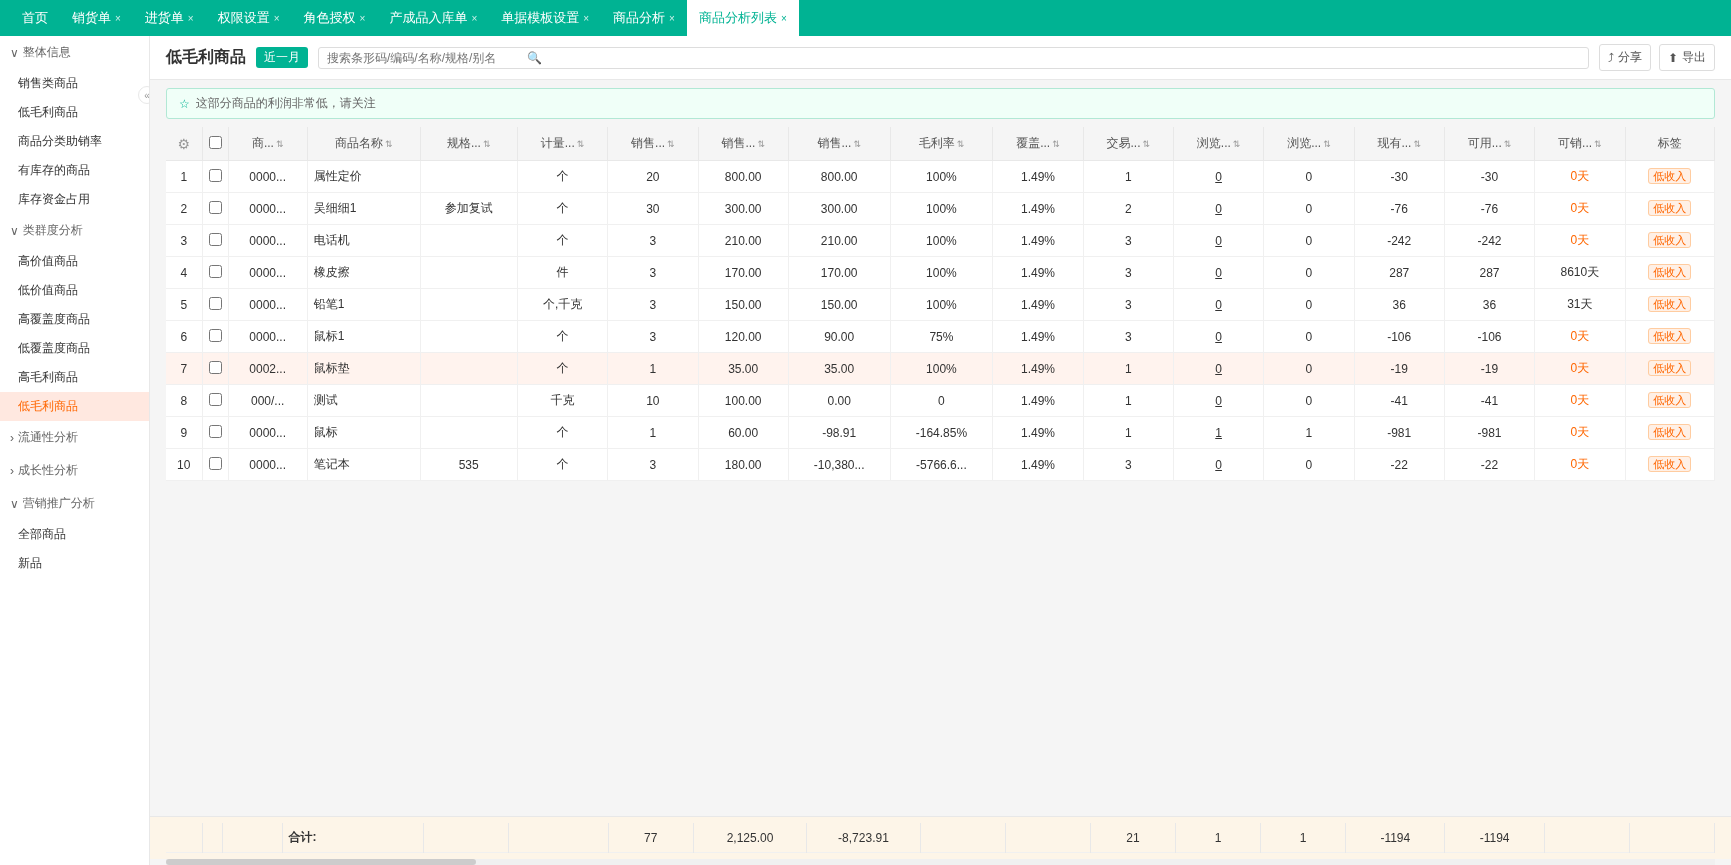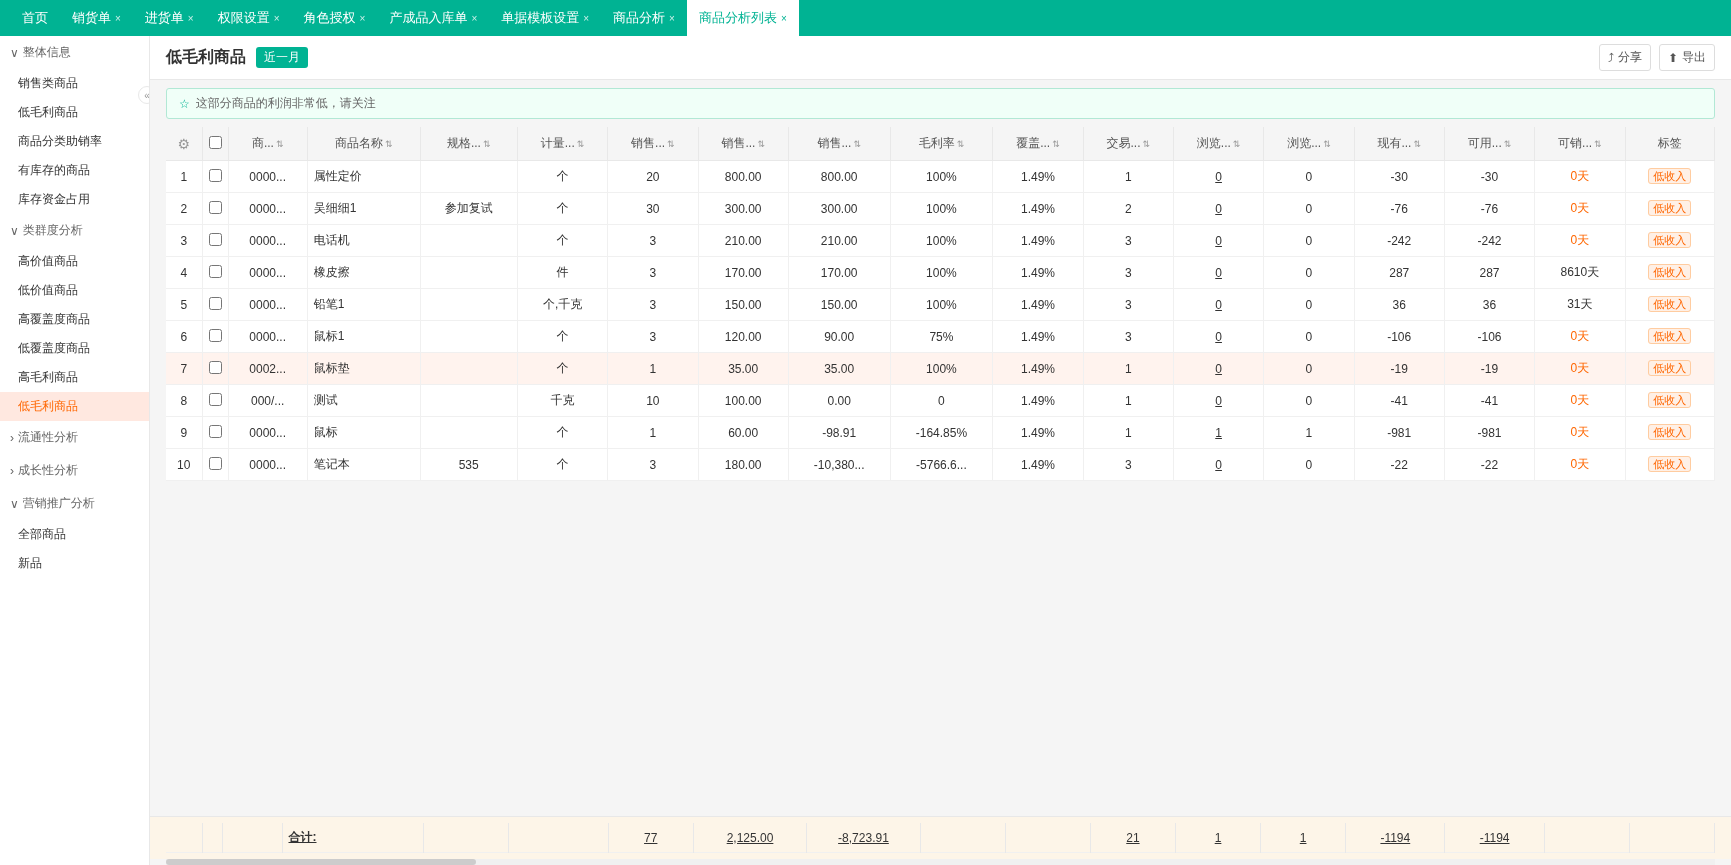--- a/index.html
+++ b/index.html
@@ -262,21 +262,20 @@
     .table-container::-webkit-scrollbar { height: 6px; width: 6px; }
     .table-container::-webkit-scrollbar-track { background: #f1f1f1; }
     .table-container::-webkit-scrollbar-thumb { background: #ccc; border-radius: 3px; }
 
     .settings-icon { color: #999; cursor: pointer; font-size: 14px; }
 
     .footer-totals-table {
       width: 100%;
       border-collapse: collapse;
       background: #fdf5e8;
-      text-decoration: underline;
     }
     .footer-totals-table td {
       padding: 6px 6px;
       text-align: center;
       border-right: 1px solid #e8e8e8;
       font-size: 12px;
       white-space: nowrap;
     }
   </style>
 </head>
@@ -363,20 +362,24 @@
     <div class="sidebar-item">新品</div>
 
     <div class="collapse-btn">«</div>
   </div>
 
   <div class="content-area">
 
     <div class="page-header">
       <span class="page-title">低毛利商品</span>
       <button class="date-filter-btn">近一月</button>
+      <div class="search-box">
+        <input type="text" placeholder="搜索条形码/编码/名称/规格/别名" style="">
+        <span class="search-icon">🔍</span>
+      </div>
       <div class="header-actions">
         <button class="action-btn">
           <span>⤴</span>
           <span>分享</span>
         </button>
         <button class="action-btn">
           <span>⬆</span>
           <span>导出</span>
         </button>
       </div>

